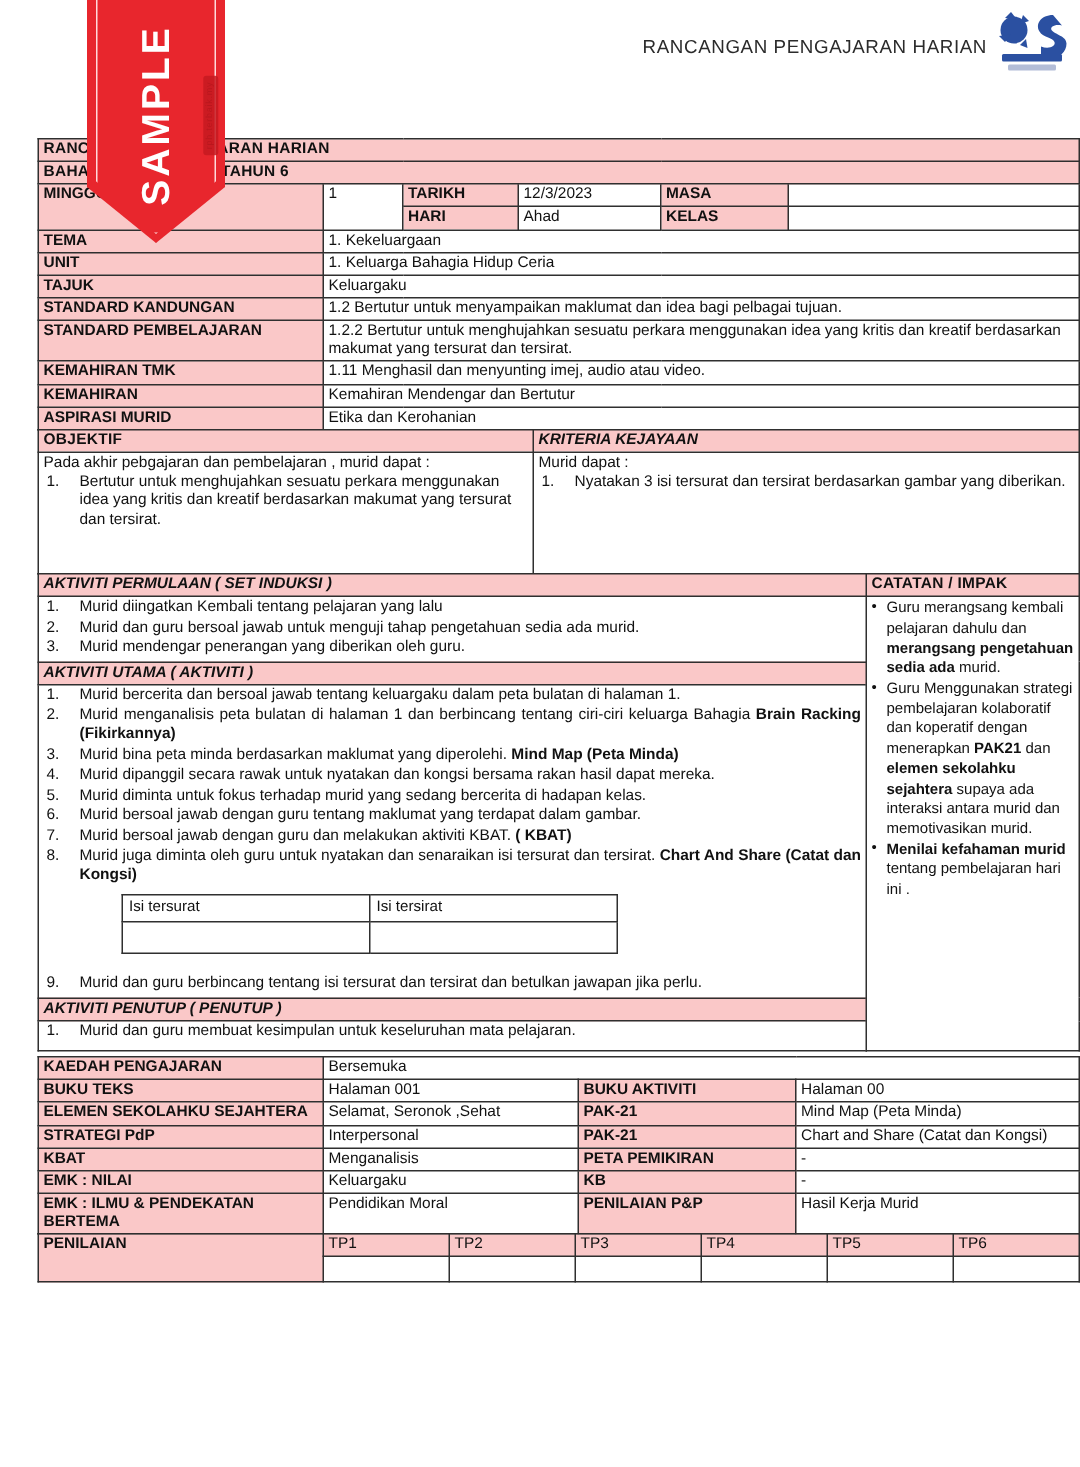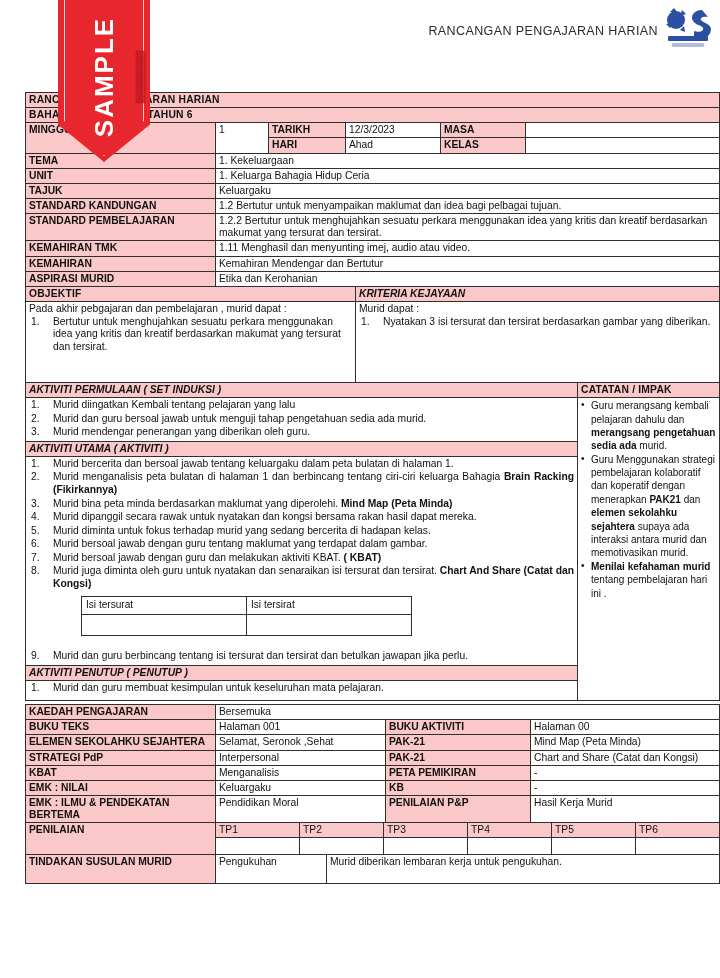--- a/index.html
+++ b/index.html
@@ -375,28 +375,14 @@
       <td style="height:14px"></td>
       <td></td>
       <td></td>
       <td></td>
       <td></td>
       <td></td>
     </tr>
   </tbody>
     </table>
 
-  <table class="t" style="margin-top:-1px">
-    <colgroup>
-        <col style="width:190px">
-        <col style="width:111px">
-        <col style="width:393px">
-      </colgroup>
-    <tbody>
-        <tr>
-      <td class="pk" style="height:26px">TINDAKAN SUSULAN MURID</td>
-      <td>Pengukuhan</td>
-      <td>Murid diberikan lembaran kerja untuk pengukuhan.</td>
-    </tr>
-  </tbody>
-    </table>
 
 </div>
 
 </body></html>

